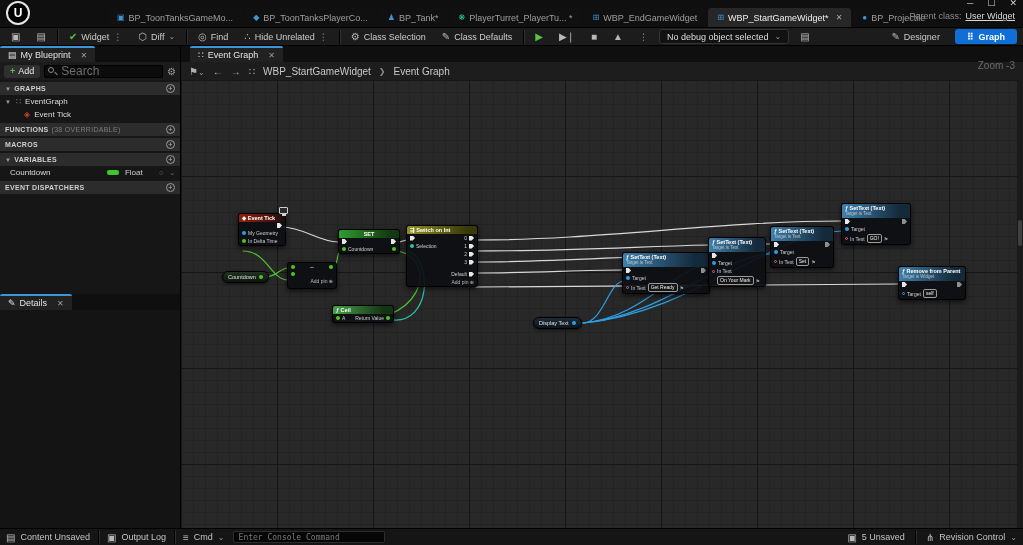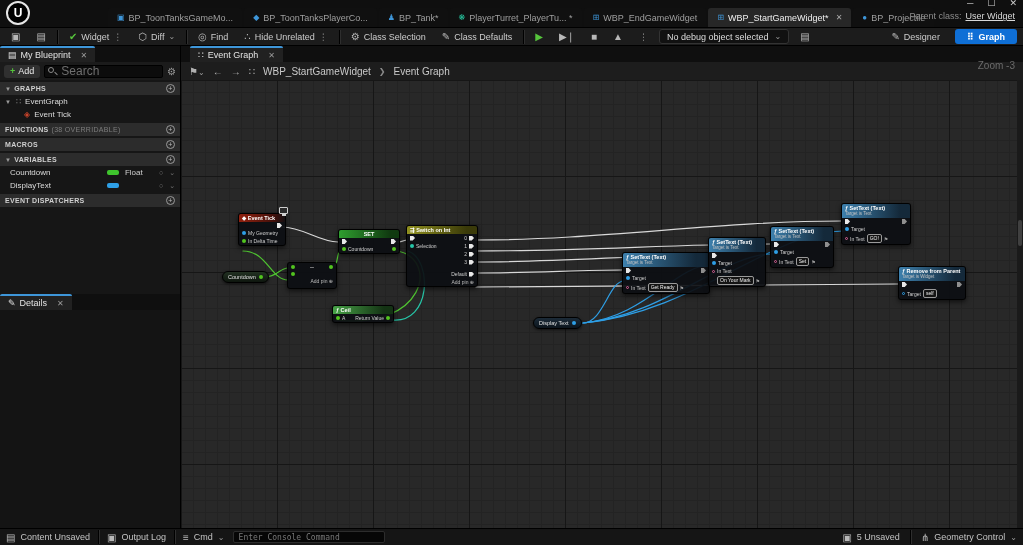--- a/index.html
+++ b/index.html
@@ -287,29 +287,20 @@
         </div>
       <div class="vrow">
         <span>Countdown</span>
         <span class="pill" style="background:#3fc42d"></span>
         <span class="vtype">Float</span>
         <span class="vicons">
             <span>○</span>
             <span>⌄</span>
           </span>
       </div>
-      <div class="vrow">
-        <span>DisplayText</span>
-        <span class="pill" style="background:#2e9fe6"></span>
-        <span class="vtype"></span>
-        <span class="vicons">
-            <span>○</span>
-            <span>⌄</span>
-          </span>
-      </div>
 
       <div class="sechdr">
           <span>EVENT DISPATCHERS</span>
           <span class="plus-c">+</span>
         </div>
 
       <div class="leftspacer"></div>
 
       <div class="paneltabs">
         <div class="ptab">
@@ -597,19 +588,19 @@
       </div>
     <input class="console" placeholder="Enter Console Command" style="">
     <div class="sb-right">
       <div class="sbtn">
           <span class="tico">▣</span>
           <span>5 Unsaved</span>
         </div>
       <div class="sep"></div>
       <div class="sbtn">
           <span class="tico">⋔</span>
-          <span>Geometry Control</span>
+          <span>Revision Control</span>
           <span class="chev">⌄</span>
         </div>
     </div>
   </div>
 
 </div>
 
 </body></html>

